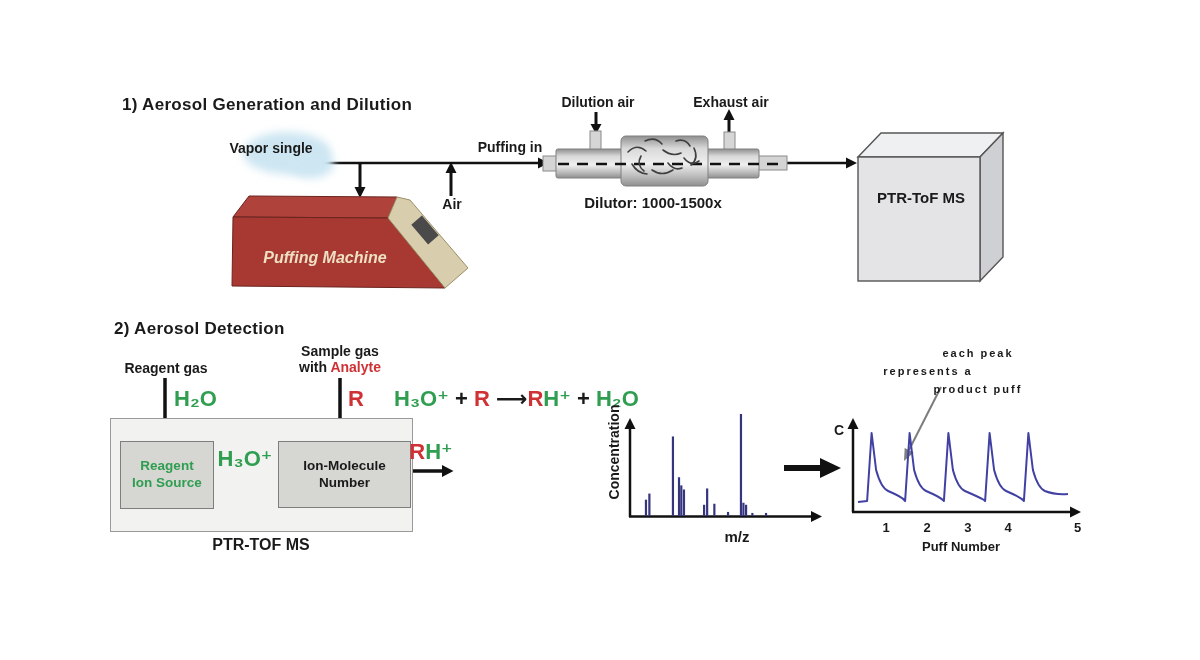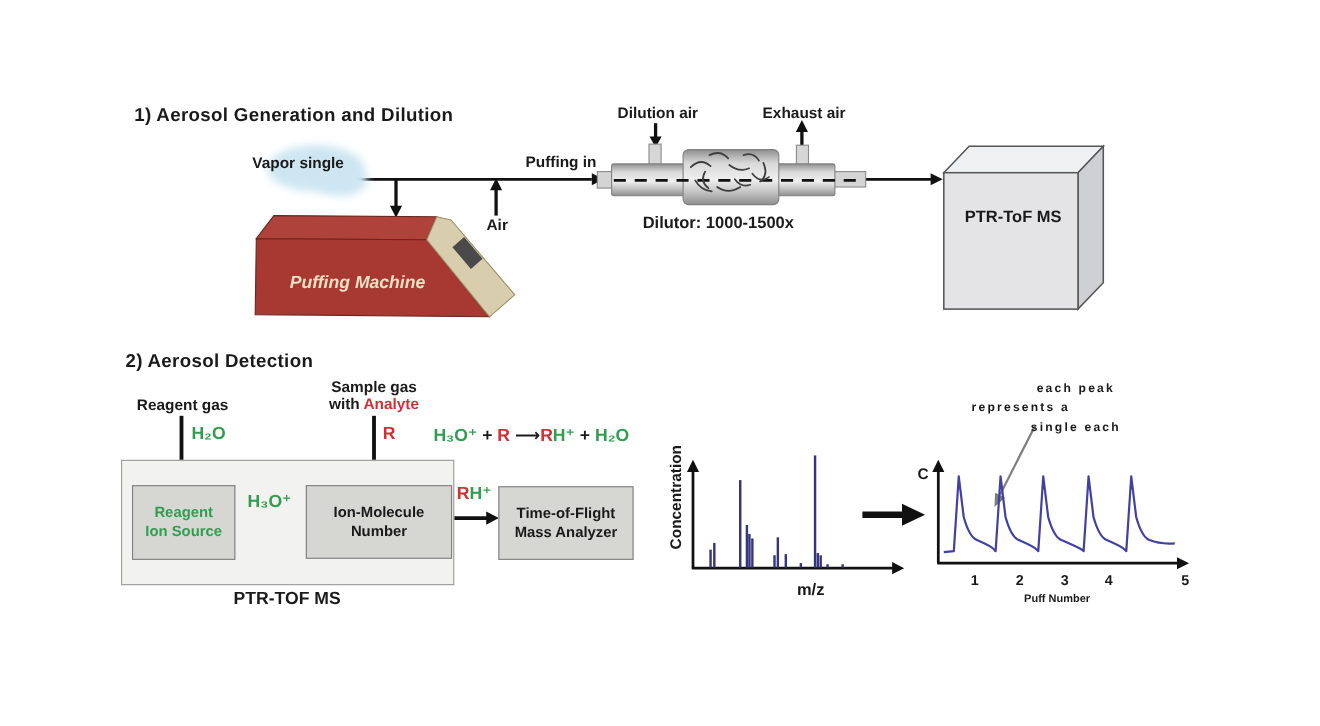--- a/index.html
+++ b/index.html
@@ -3,21 +3,21 @@
 <meta charset="utf-8">
 <style>
   html,body{margin:0;padding:0;background:#fff;}
   #canvas{position:relative;width:1170px;height:660px;background:#ffffff;overflow:hidden;
           font-family:"Liberation Sans","DejaVu Sans",sans-serif;color:#1a1a1a;}
   #gfx{position:absolute;left:0;top:0;}
   .lbl{position:absolute;white-space:nowrap;font-weight:700;}
   .ctr{transform:translateX(-50%);text-align:center;}
   .h1{font-size:17px;letter-spacing:.3px;}
   .small{font-size:14px;}
-  .chem{font-size:16px;}
+  .chem{font-size:22px;}
   .cloud{position:absolute;background:#cde6f2;border-radius:50%;filter:blur(4px);}
   .machine-label{color:#eee0c2;font-size:16px;font-style:italic;}
   .gbox{position:absolute;background:#d6d6d3;border:1.5px solid #7e7e7e;
         display:flex;flex-direction:column;align-items:center;justify-content:center;
         font-weight:700;font-size:13.5px;line-height:1.25;text-align:center;}
   .outerbox{position:absolute;background:#f2f2f0;border:1.5px solid #9a9a9a;}
   .rot{transform:translate(-50%,-50%) rotate(-90deg);transform-origin:center;}
   .ann{font-size:11px;letter-spacing:2px;font-weight:700;}
   .tick-label{position:absolute;font-weight:700;font-size:13px;transform:translateX(-50%);}
 </style>
@@ -180,34 +180,30 @@
     <span>Ion Source</span>
   </div>
   <div class="lbl chem ctr" style="left: 245px; top: 446px; color: rgb(47, 158, 80);">H₃O⁺</div>
   <div class="gbox" style="left:278px;top:441px;width:131px;height:65px;">
     <span>Ion-Molecule</span>
     <span>Number</span>
   </div>
   <div class="lbl chem ctr" style="left:431px;top:439px;">
     <span style="color: rgb(207, 49, 52);">R</span><span style="color: rgb(47, 158, 80);">H⁺</span>
   </div>
-  <div class="gbox" style="left:453px;top:442px;width:121px;height:65px;">
-    <span>Time-of-Flight</span>
-    <span>Mass Analyzer</span>
-  </div>
   <div class="lbl ctr" style="left:261px;top:536px;font-size:16px;">PTR-TOF MS</div>
 
   <div class="lbl rot" style="left:614px;top:452px;font-size:14px;">Concentration</div>
   <div class="lbl ctr" style="left:737px;top:528px;font-size:15px;">m/z</div>
   <div class="lbl" style="left:834px;top:422px;font-size:14px;">C</div>
-  <div class="lbl ctr" style="left:961px;top:539px;font-size:10px;">Puff Number</div>
+  <div class="lbl ctr" style="left:961px;top:539px;font-size:13px;">Puff Number</div>
   <div id="puff-ticks">
       <div class="tick-label" style="left: 886.06px; top: 520px;">1</div>
       <div class="tick-label" style="left: 927.1px; top: 520px;">2</div>
       <div class="tick-label" style="left: 967.912px; top: 520px;">3</div>
       <div class="tick-label" style="left: 1008.04px; top: 520px;">4</div>
       <div class="tick-label" style="left: 1077.58px; top: 520px;">5</div>
     </div>
 
   <div class="lbl ann ctr" style="left:978px;top:347px;">each peak</div>
   <div class="lbl ann ctr" style="left:928px;top:365px;">represents a</div>
-  <div class="lbl ann ctr" style="left:978px;top:383px;">single each</div>
+  <div class="lbl ann ctr" style="left:978px;top:383px;">product puff</div>
 </div>
 
 </body></html>

